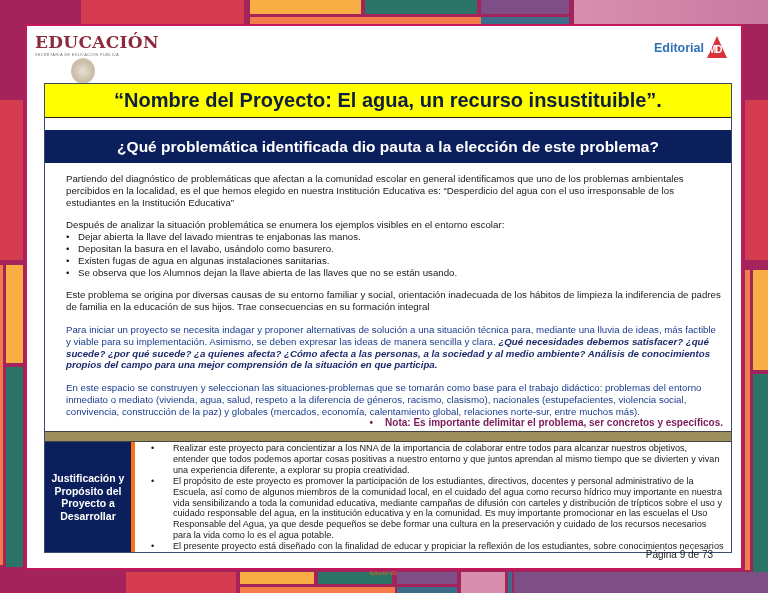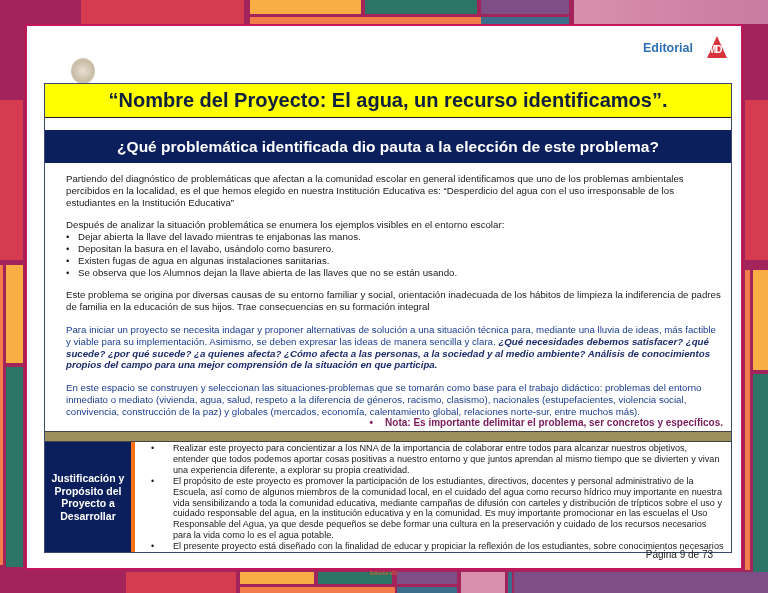--- a/index.html
+++ b/index.html
@@ -12,21 +12,21 @@
     
     .page {
       position: absolute; left: 25px; top: 24px; width: 718px; height: 546px;
       background: #ffffff; border: 2px solid #c2185b;
     }
     .logo-edu { position: absolute; left: 8px; top: 6px; }
     .logo-edu .word { font-family: "DejaVu Serif", "Liberation Serif", serif; font-size: 17px; font-weight: bold; color: #8c2a3e; letter-spacing: 0.3px; }
     .logo-edu .sub { font-size: 3.5px; color: #666; letter-spacing: 0.6px; margin-top: 1px; }
     .seal { position: absolute; left: 44px; top: 32px; width: 24px; height: 26px; border-radius: 50%; background: radial-gradient(circle, #e8e0d2 0%, #c9bca6 60%, #efe9de 100%); }
 
-    .logo-md { position: absolute; right: 14px; top: 10px; display: flex; align-items: center; gap: 12px; }
+    .logo-md { position: absolute; right: 14px; top: 10px; display: flex; align-items: center; gap: 1px; }
     .logo-md .text { font-size: 12.5px; font-weight: bold; color: #2f6fb3; }
     .logo-md .mark { position: relative; width: 22px; height: 24px; text-align: center; }
     .logo-md .mark .tri { position: absolute; left: 2px; top: 0; width: 0; height: 0; border-left: 10px solid transparent; border-right: 10px solid transparent; border-bottom: 22px solid #d8343c; }
     .logo-md .mark .md { position: absolute; left: 3px; top: 8px; font-size: 10px; font-weight: bold; color: #fff; letter-spacing: -1px; }
 
     
     .frame { position: absolute; left: 17px; top: 57px; width: 688px; border: 1px solid #3a4a6e; }
     .title-bar {
       background: #ffff00; height: 34px; display: flex; align-items: center; justify-content: center;
       border-bottom: 1px solid #222;
@@ -90,33 +90,37 @@
 <div class="tile" style="left:397px;top:572px;width:60px;height:12px;background:#7e4f86;"></div>
 <div class="tile" style="left:397px;top:587px;width:60px;height:6px;background:#3c6d8a;"></div>
 <div class="tile" style="left:461px;top:572px;width:44px;height:21px;background:#d88fae;"></div>
 <div class="tile" style="left:508px;top:572px;width:4px;height:21px;background:#3c6d8a;"></div>
 <div class="tile" style="left:514px;top:572px;width:254px;height:21px;background:#7e4f86;"></div>
 
 <div class="mini-logo">Editorial MD</div>
 
 <div class="page">
 
+  <div class="logo-edu">
+    <div class="word">EDUCACIÓN</div>
+    <div class="sub">SECRETARÍA DE EDUCACIÓN PÚBLICA</div>
+  </div>
   <div class="seal"></div>
 
   <div class="logo-md">
     <span class="text">Editorial</span>
     <span class="mark">
       <span class="tri"></span>
       <span class="md">MD</span>
     </span>
   </div>
 
   <div class="frame">
     <div class="title-bar">
-      <span>“Nombre del Proyecto: El agua, un recurso identificamos”.</span>
+      <span>“Nombre del Proyecto: El agua, un recurso insustituible”.</span>
     </div>
     <div class="question-bar">
       <span>¿Qué problemática identificada dio pauta a la elección de este problema?</span>
     </div>
 
     <div class="body-box">
       <p>Partiendo del diagnóstico de problemáticas que afectan a la comunidad escolar en general identificamos que uno de los problemas ambientales percibidos en la localidad, es el que hemos elegido en nuestra Institución Educativa es: “Desperdicio del agua con el uso irresponsable de los estudiantes en la Institución Educativa”</p>
       <div>Después de analizar la situación problemática se enumera los ejemplos visibles en el entorno escolar:</div>
       <ul>
         <li>Dejar abierta la llave del lavado mientras te enjabonas las manos.</li>

